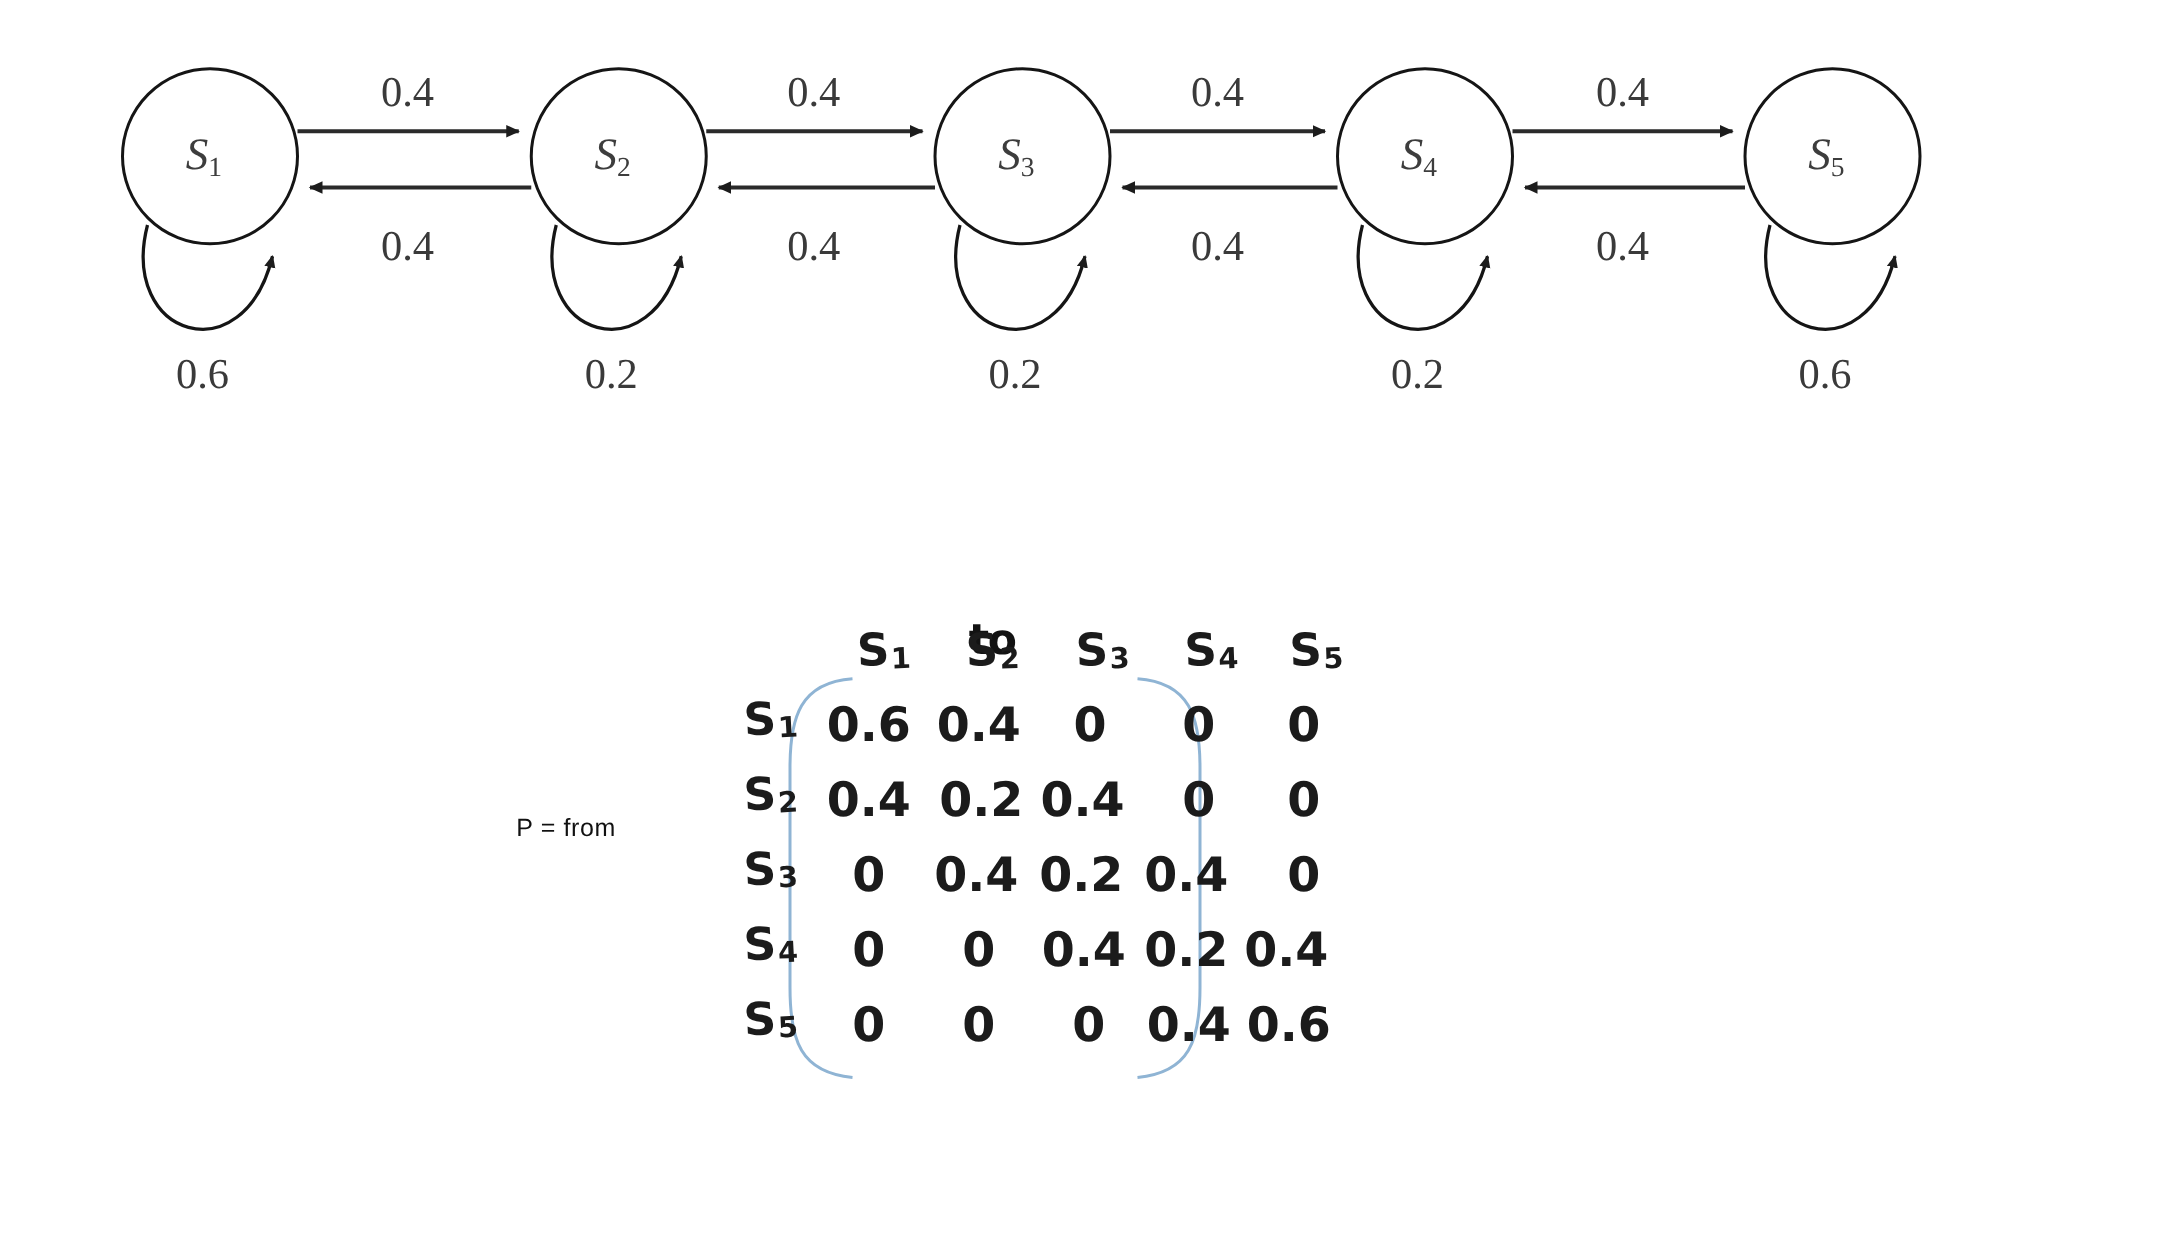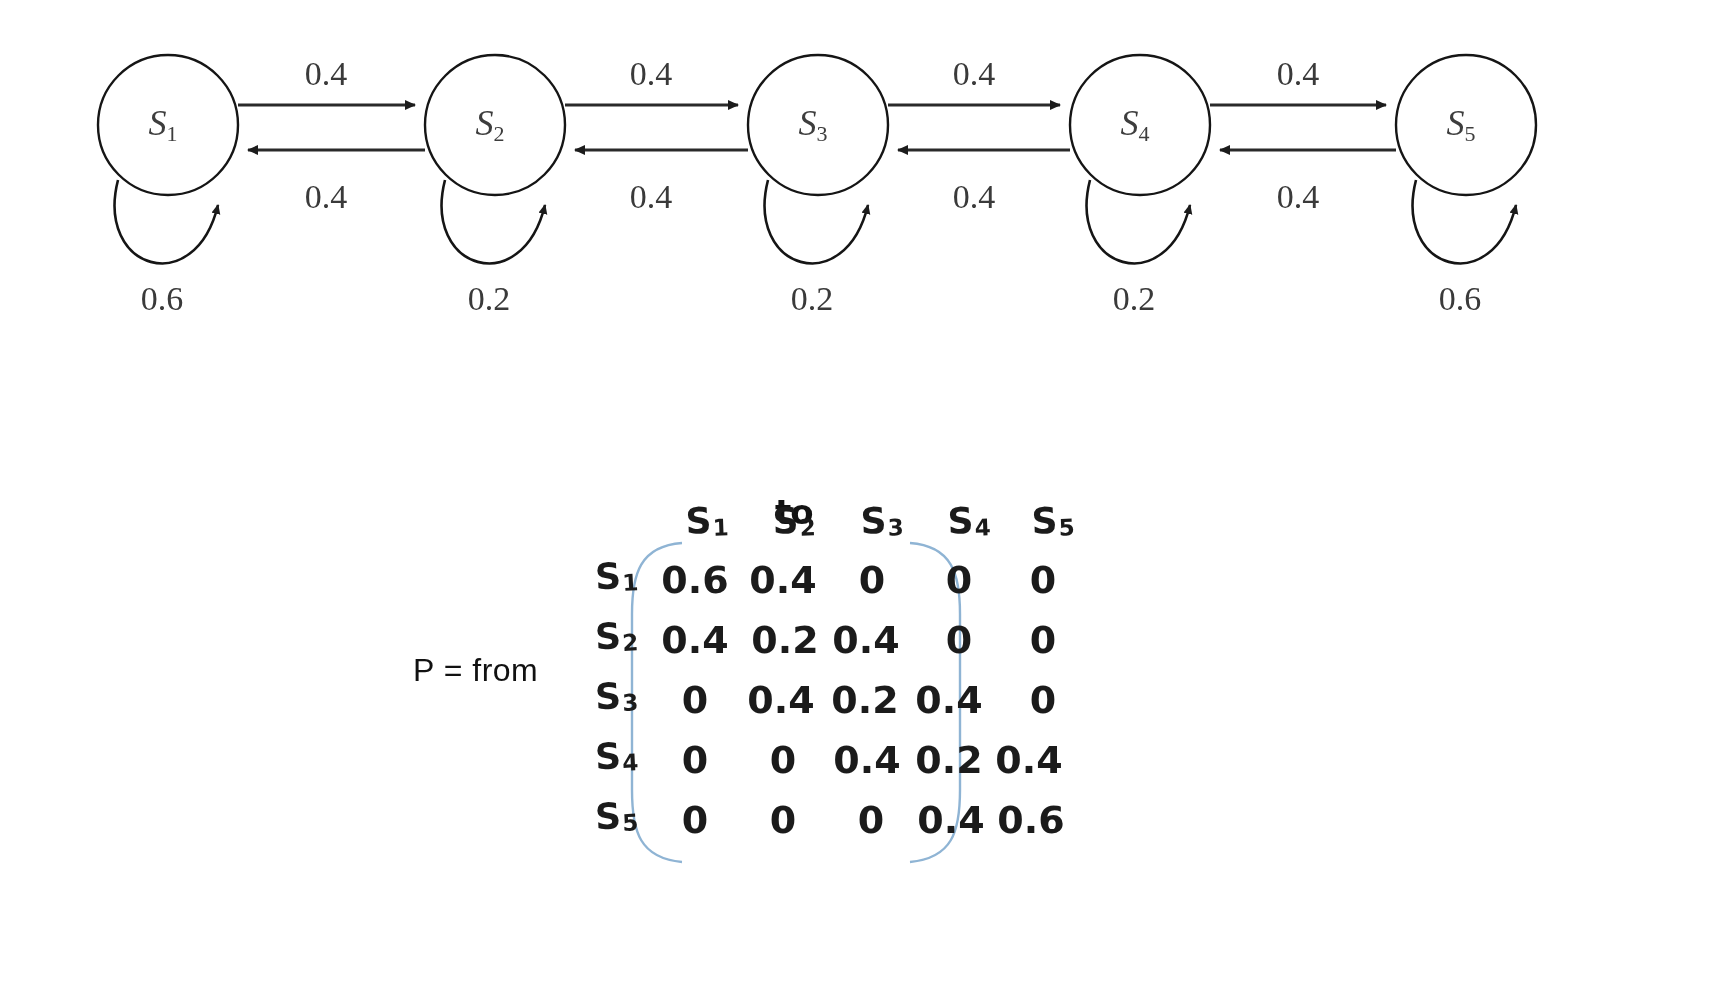--- a/index.html
+++ b/index.html
@@ -84,21 +84,21 @@
     top: 470px;
     width: 1729px;
     height: 520px;
   }
 
   .p-equals-from {
     position: absolute;
     left: 413px;
     top: 652px;
     font-family: "Liberation Sans", sans-serif;
-    font-size: 32px;
+    font-size: 20px;
     color: #111111;
     letter-spacing: 0.5px;
     white-space: nowrap;
   }
 
   .to-label {
     position: absolute;
     left: 775px;
     top: 492px;
     font-family: "DejaVu Sans", sans-serif;

